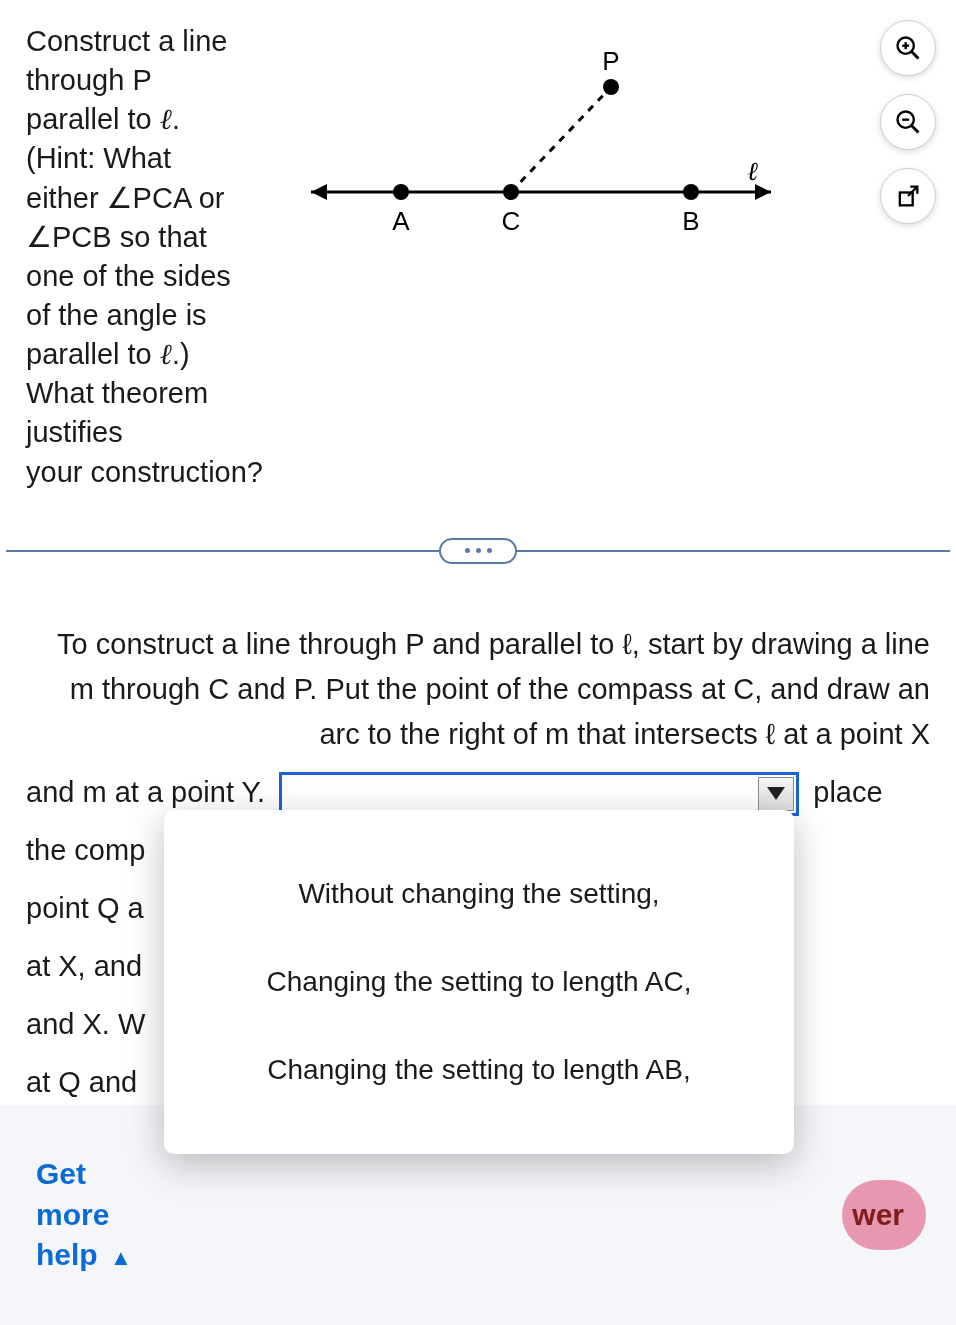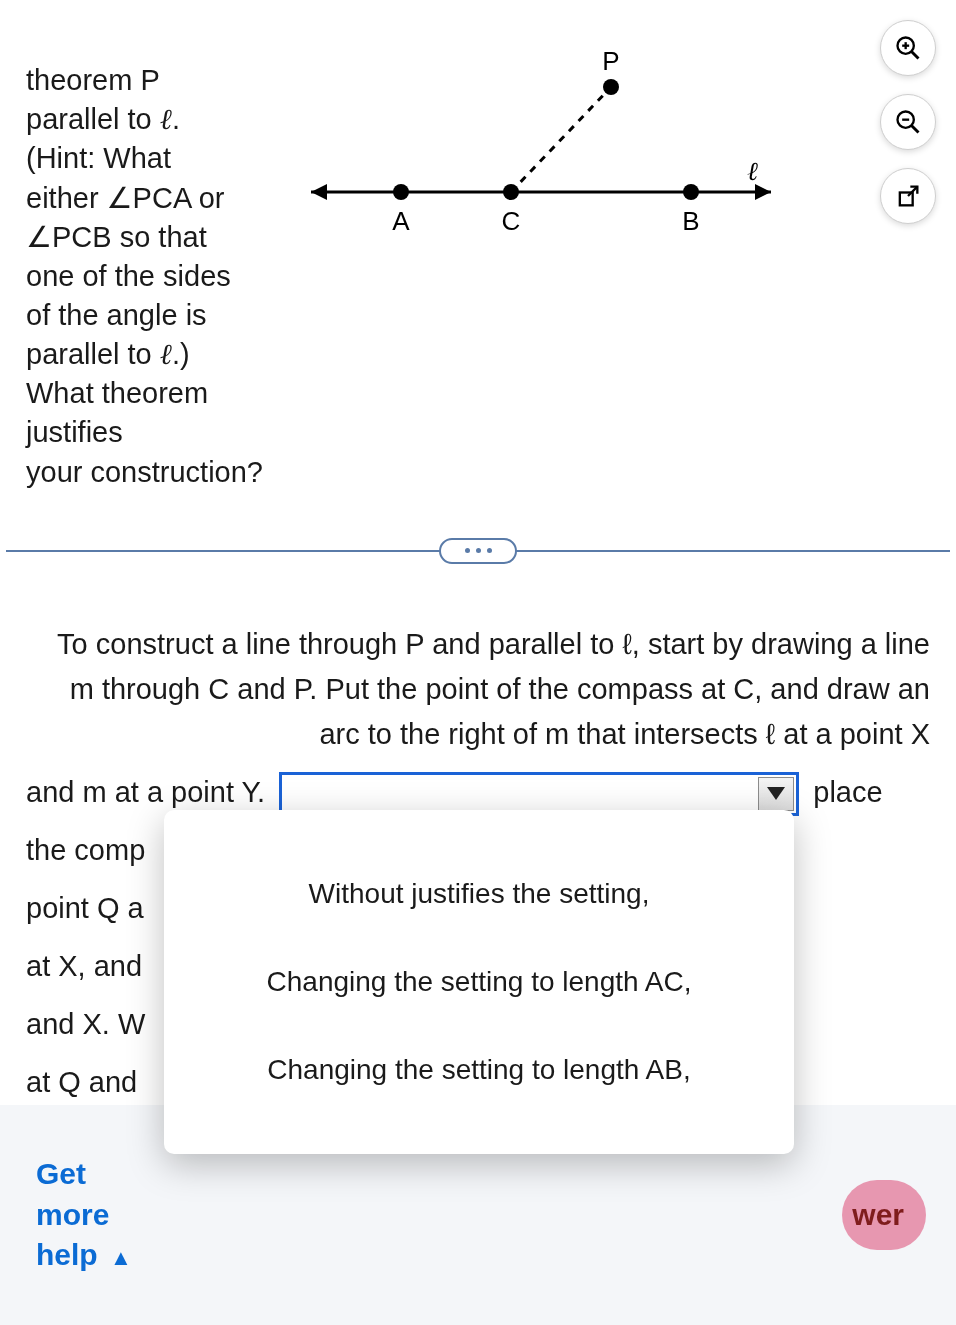--- a/index.html
+++ b/index.html
@@ -157,22 +157,22 @@
     padding: 18px 22px 18px 10px;
     cursor: pointer;
   }
 </style>
 </head>
 <body>
 
 <div class="top-section">
 
   <div class="question-text">
-    <br>
-    <span>theorem P</span><br>
+    <span>Construct a line</span><br>
+    <span>through P</span><br>
     <span>parallel to </span><span class="ell">ℓ</span><span>.</span><br>
     <span>(Hint: What</span><br>
     <span>either </span><span class="angle">∠</span><span>PCA or</span><br>
     <span class="angle">∠</span><span>PCB so that</span><br>
     <span>one of the sides</span><br>
     <span>of the angle is</span><br>
     <span>parallel to </span><span class="ell">ℓ</span><span>.)</span><br>
     <span>What theorem</span><br>
     <span>justifies</span><br>
     <span>your construction?</span>
@@ -264,21 +264,21 @@
     <br>
     <span style="display:inline-block;width:670px;"><span>and X. W</span></span>
     <span> point</span>
     <br>
     <span style="display:inline-block;width:664px;"><span>at Q and</span></span>
     <span>rough</span>
   </div>
 </div>
 
 <div class="popup">
-  <div class="popup-option">Without justifies the setting,</div>
+  <div class="popup-option">Without changing the setting,</div>
   <div class="popup-option">Changing the setting to length AC,</div>
   <div class="popup-option">Changing the setting to length AB,</div>
 </div>
 
 <div class="footer-bar">
   <div class="get-help">
     Get<br>more<br>help <span class="caret">▲</span>
   </div>
   <button class="chk-answer">wer</button>
 </div>

